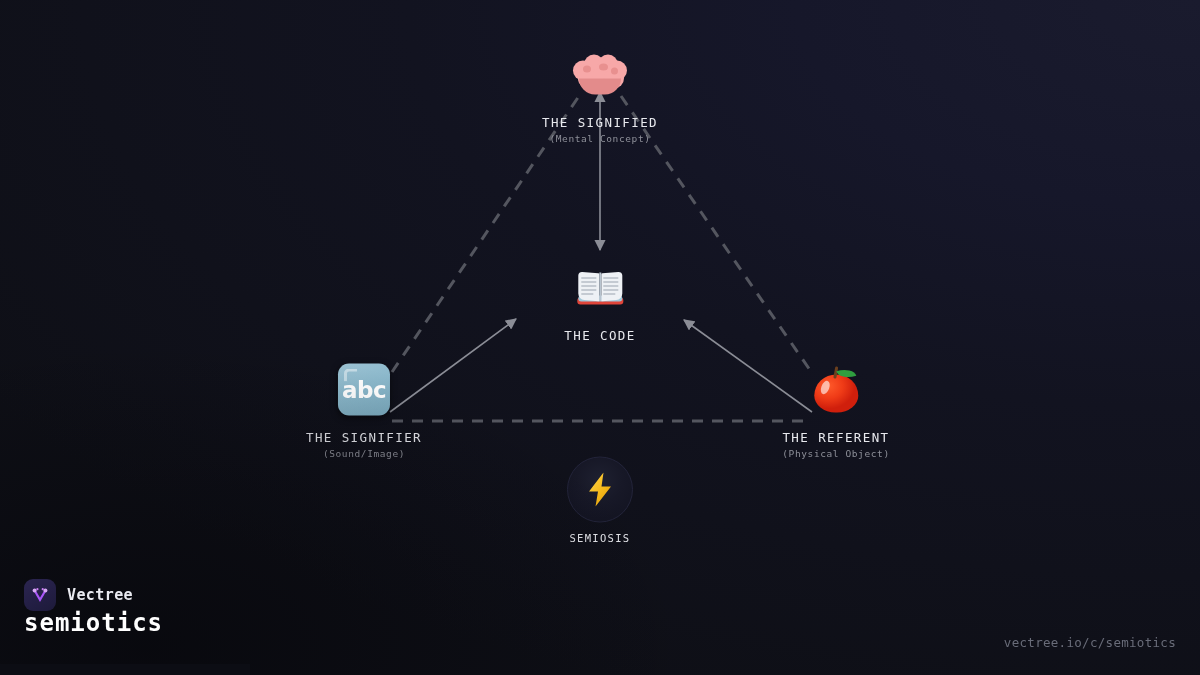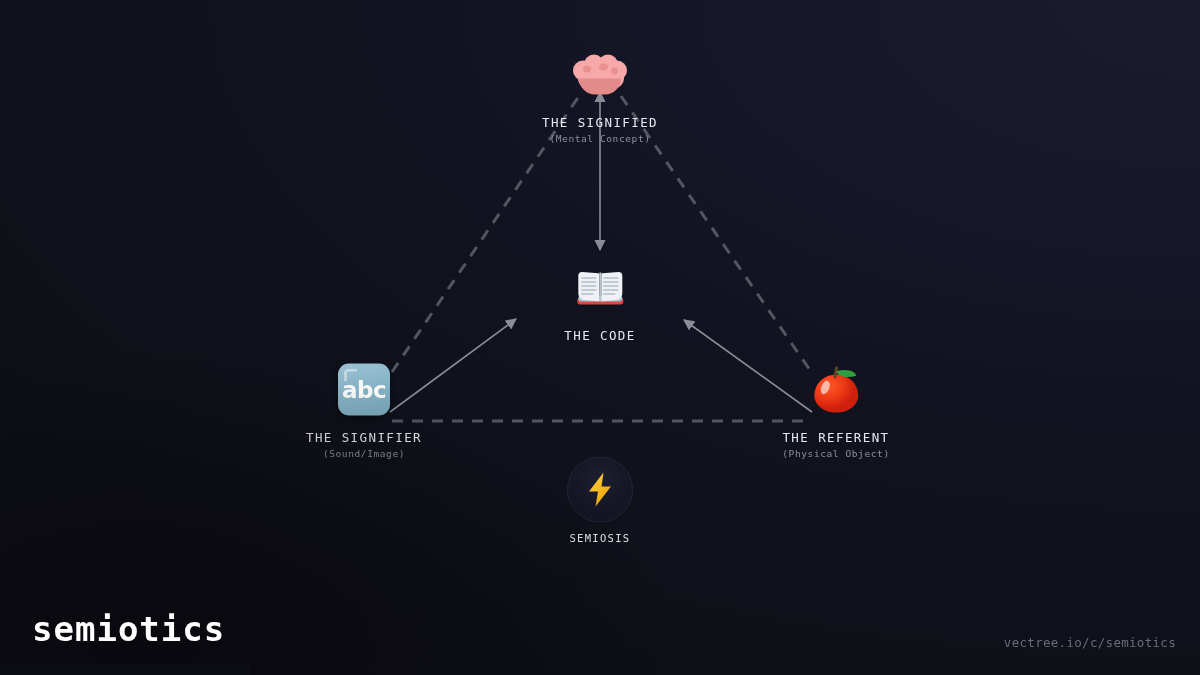--- a/index.html
+++ b/index.html
@@ -82,21 +82,21 @@
     border:1px solid #23243a; display:flex; align-items:center; justify-content:center; }
   .boltsvg{ display:block; }
 
   
   #footer{ position:absolute; left:0; bottom:0; width:1200px; height:110px; }
   #brandrow{ position:absolute; left:24px; top:14px; display:flex; align-items:center; gap:11px; }
   #logo{ width:32px; height:32px; border-radius:9px;
     background:linear-gradient(150deg,#2b2550 0%,#241f46 50%,#1d1a3a 100%);
     display:flex; align-items:center; justify-content:center; }
   #brandname{ font-size:15px; font-weight:700; color:#e9eaf0; letter-spacing:.4px; }
-  #bigtitle{ position:absolute; left:32px; top:44px; font-size:34px; font-weight:700;
+  #bigtitle{ position:absolute; left:24px; top:44px; font-size:24px; font-weight:700;
     color:#ffffff; letter-spacing:1px; }
   #url{ position:absolute; right:24px; bottom:25px; font-size:12.5px; color:#696c79;
     letter-spacing:.3px; }
   #accentbar{ position:absolute; left:0; bottom:0; width:250px; height:11px;
     background:#0c0d14; }
 </style>
 </head>
 <body>
 
 <div id="stage">
@@ -200,18 +200,30 @@
         </defs>
         <path d="M17.5 0 L3 19 L12 19 L9.5 34 L25 14 L15.5 14 Z" fill="url(#bg)"></path>
       </svg>
     </div>
     <div class="nlabel" style="font-size:10.5px; letter-spacing:1.3px; margin-top:9px;">SEMIOSIS</div>
   </div>
 
   <div id="vignette"></div>
 
   <div id="footer">
+    <div id="brandrow">
+      <div id="logo">
+        <svg width="20" height="20" viewBox="0 0 20 20">
+          <path d="M4.6 5.4 L10 14.8 L15.4 5.4" stroke="#a855f7" stroke-width="2.1" fill="none" stroke-linecap="round"></path>
+          <circle cx="4.6" cy="5.4" r="2" fill="#d8a6f5"></circle>
+          <circle cx="15.4" cy="5.4" r="2" fill="#d8a6f5"></circle>
+          <circle cx="7.4" cy="4.2" r="1.1" fill="#c77df0"></circle>
+          <circle cx="12.7" cy="4.2" r="1.1" fill="#c77df0"></circle>
+        </svg>
+      </div>
+      <div id="brandname">Vectree</div>
+    </div>
     <div id="bigtitle">semiotics</div>
     <div id="url">vectree.io/c/semiotics</div>
     <div id="accentbar"></div>
   </div>
 
 </div>
 
 </body></html>

